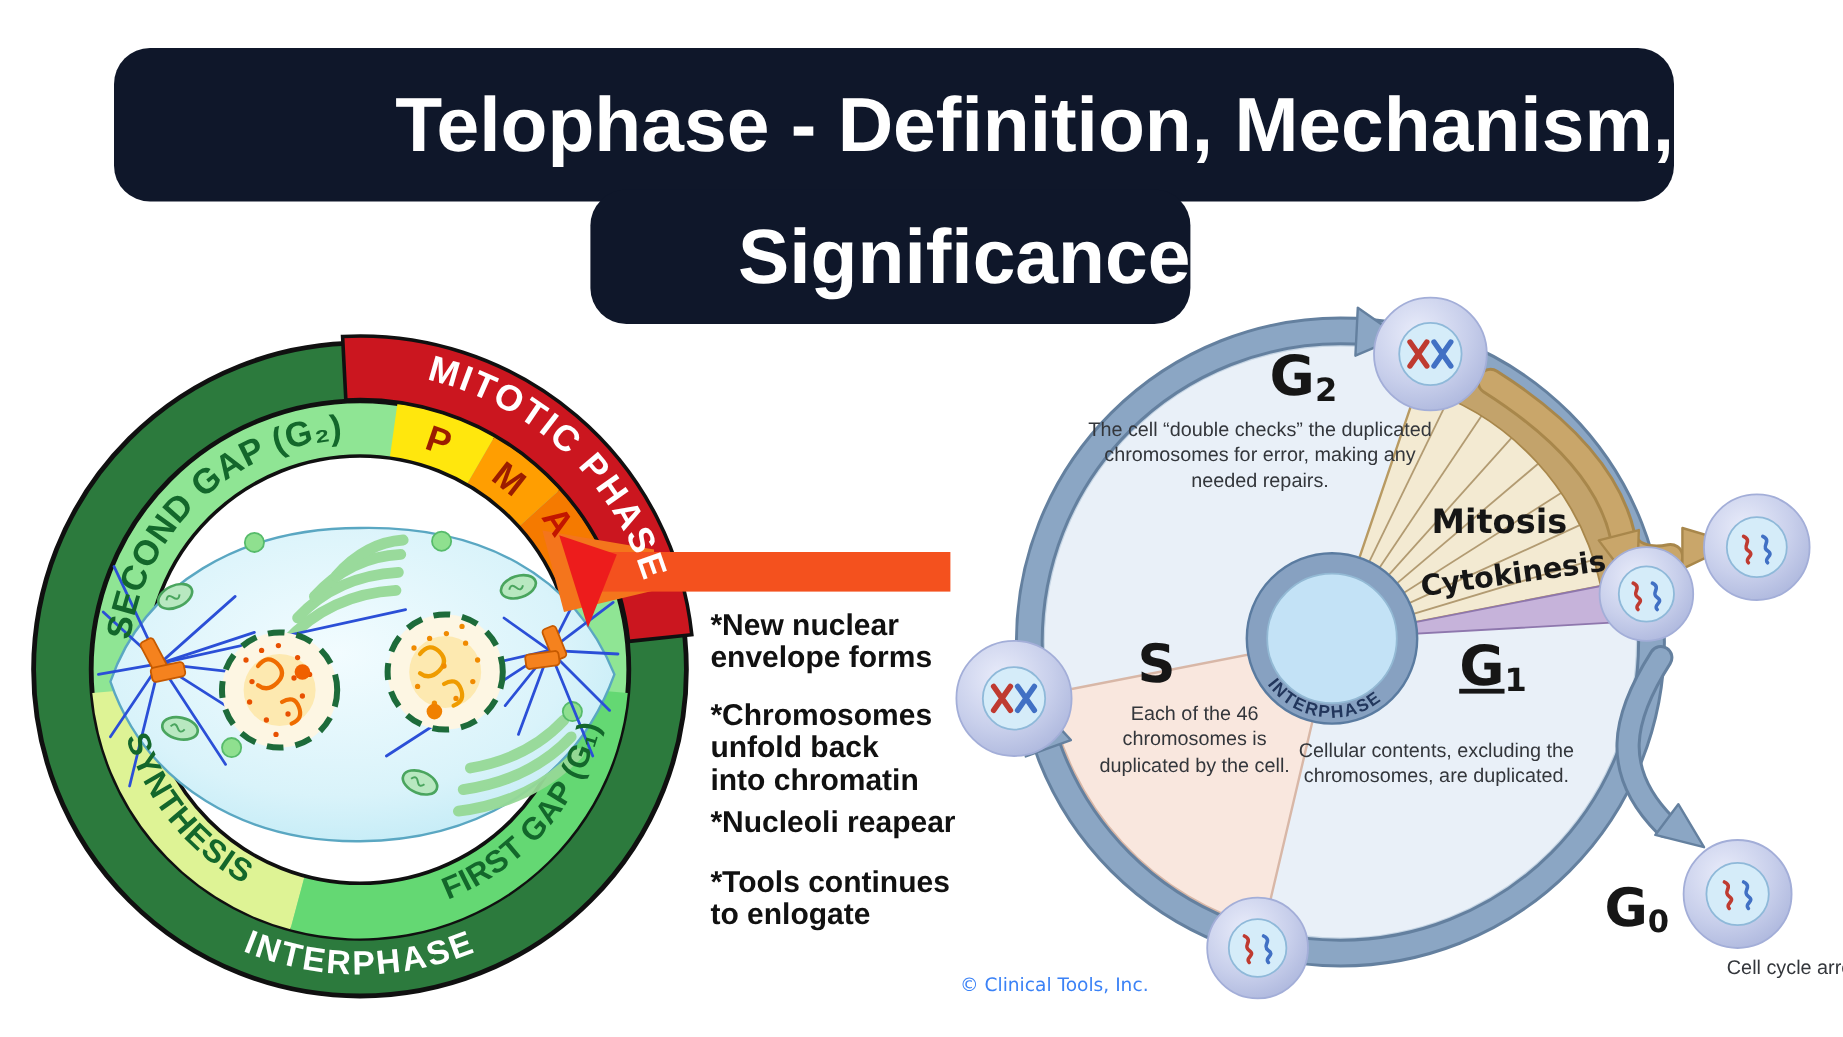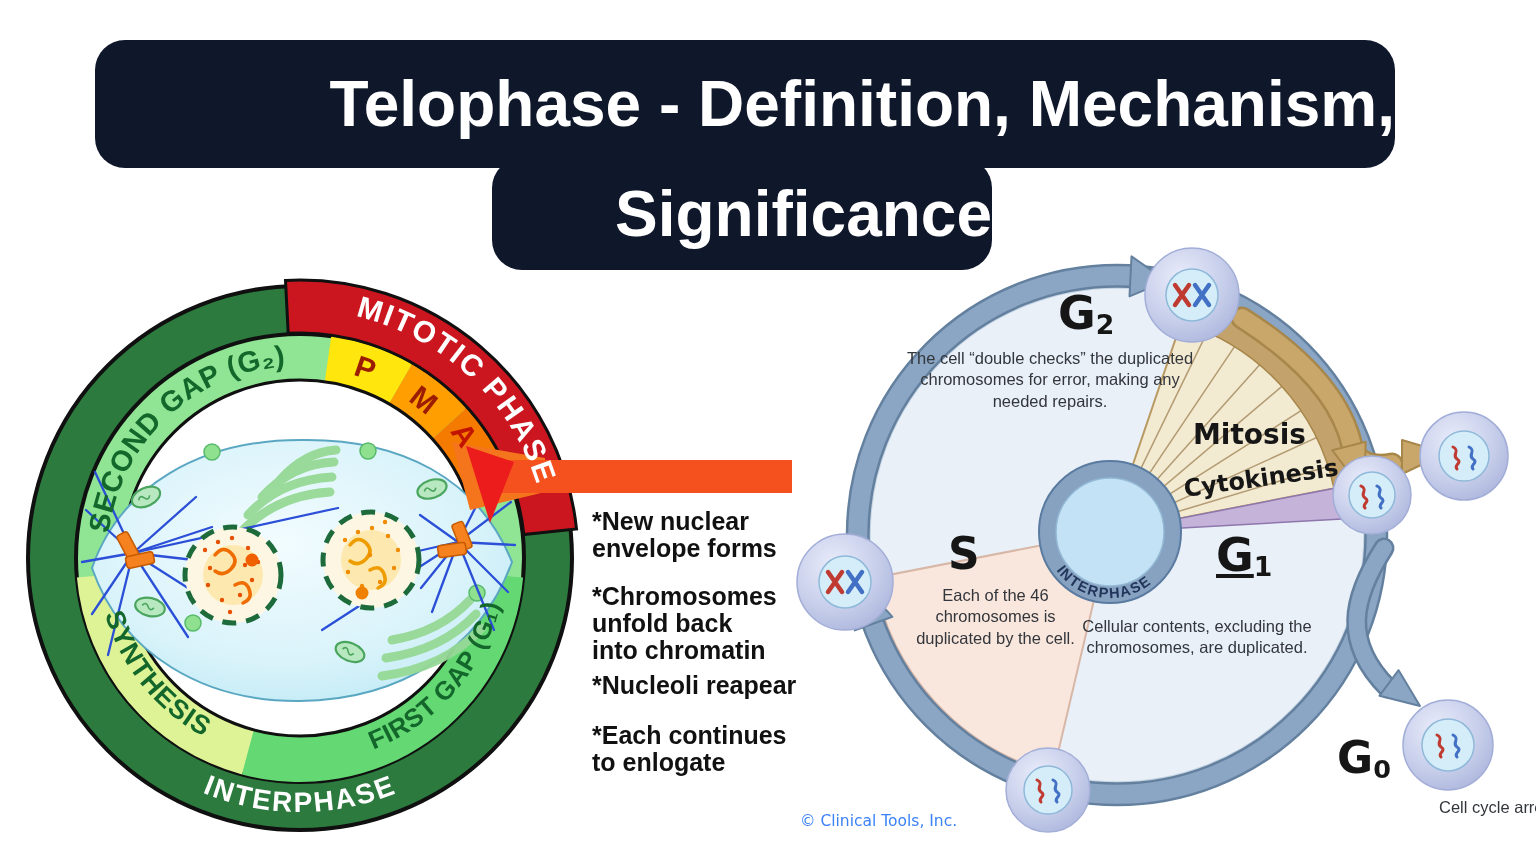--- a/index.html
+++ b/index.html
@@ -337,21 +337,21 @@
       </g>
     </g>
   </svg>
 
   <div class="bullet" style="top:508px;">*New nuclear
 envelope forms</div>
   <div class="bullet" style="top:583px;">*Chromosomes
 unfold back
 into chromatin</div>
   <div class="bullet" style="top:672px;">*Nucleoli reapear</div>
-  <div class="bullet" style="top:722px;">*Each continues
+  <div class="bullet" style="top:722px;">*Tools continues
 to enlogate</div>
 
   <div class="rlabel" style="left:1058px;top:290px;font-size:46px;">
     <span>G</span><span class="sub">2</span>
   </div>
   <div class="rdesc" style="left:900px;top:348px;width:300px;">The cell “double checks” the duplicated chromosomes for error, making any needed repairs.</div>
 
   <div class="rlabel" style="left:1193px;top:421px;font-size:28px;">Mitosis</div>
   <div class="rlabel cyto" style="left:1184px;top:477px;font-size:24px;">Cytokinesis</div>
 

